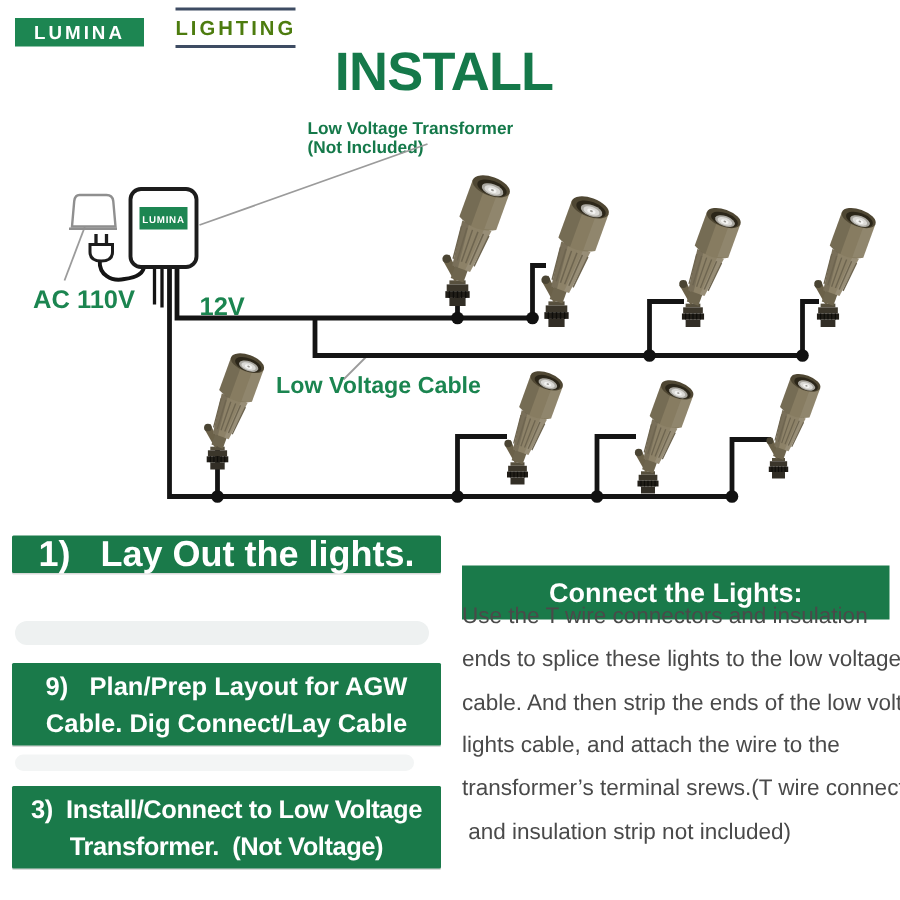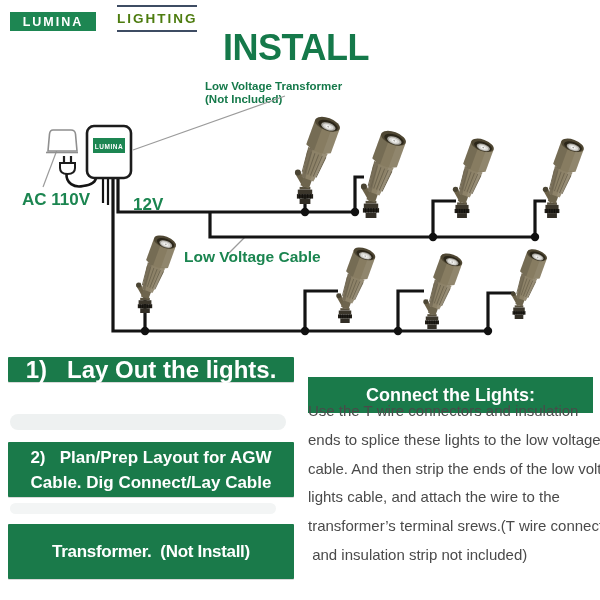--- a/index.html
+++ b/index.html
@@ -167,26 +167,27 @@
 </svg>
 
 <div class="shadow-band band-1"></div>
 <div class="shadow-band band-2"></div>
 
 <div class="step-box step-1">
   <div class="step-line">1)   Lay Out the lights.</div>
 </div>
 
 <div class="step-box step-2">
-  <div class="step-line">2)   Plan/Prep Layout for AGW</div>
+  <div class="step-line">9)   Plan/Prep Layout for AGW</div>
   <div class="step-line">Cable. Dig Connect/Lay Cable</div>
 </div>
 
 <div class="step-box step-3">
-  <div class="step-line">Transformer.  (Not Install)</div>
+  <div class="step-line">3)  Install/Connect to Low Voltage</div>
+  <div class="step-line">Transformer.  (Not Voltage)</div>
 </div>
 
 <div class="connect-heading">Connect the Lights:</div>
 
 <div class="connect-body">
   <div class="para-line">Use the T wire connectors and insulation</div>
   <div class="para-line">ends to splice these lights to the low voltage</div>
   <div class="para-line">cable. And then strip the ends of the low voltage</div>
   <div class="para-line">lights cable, and attach the wire to the</div>
   <div class="para-line">transformer’s terminal srews.(T wire connectors</div>

